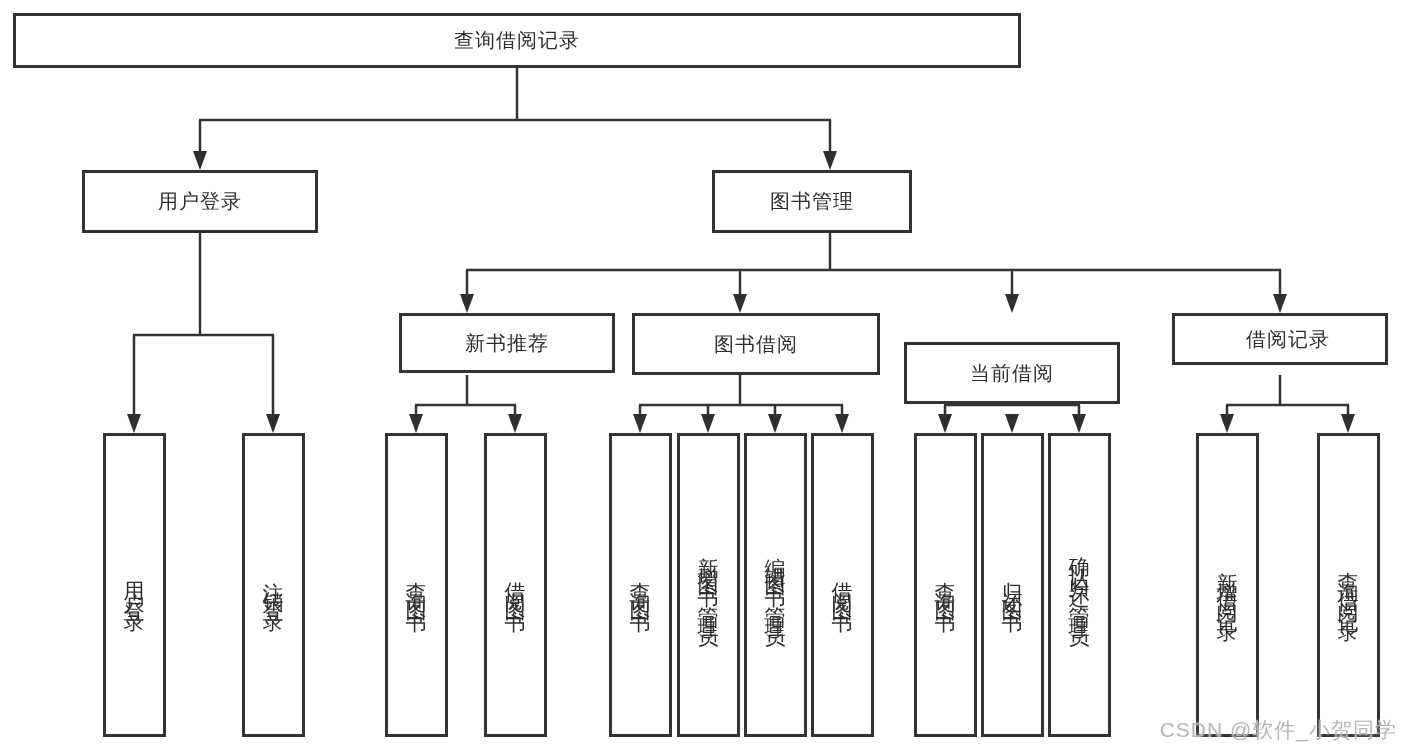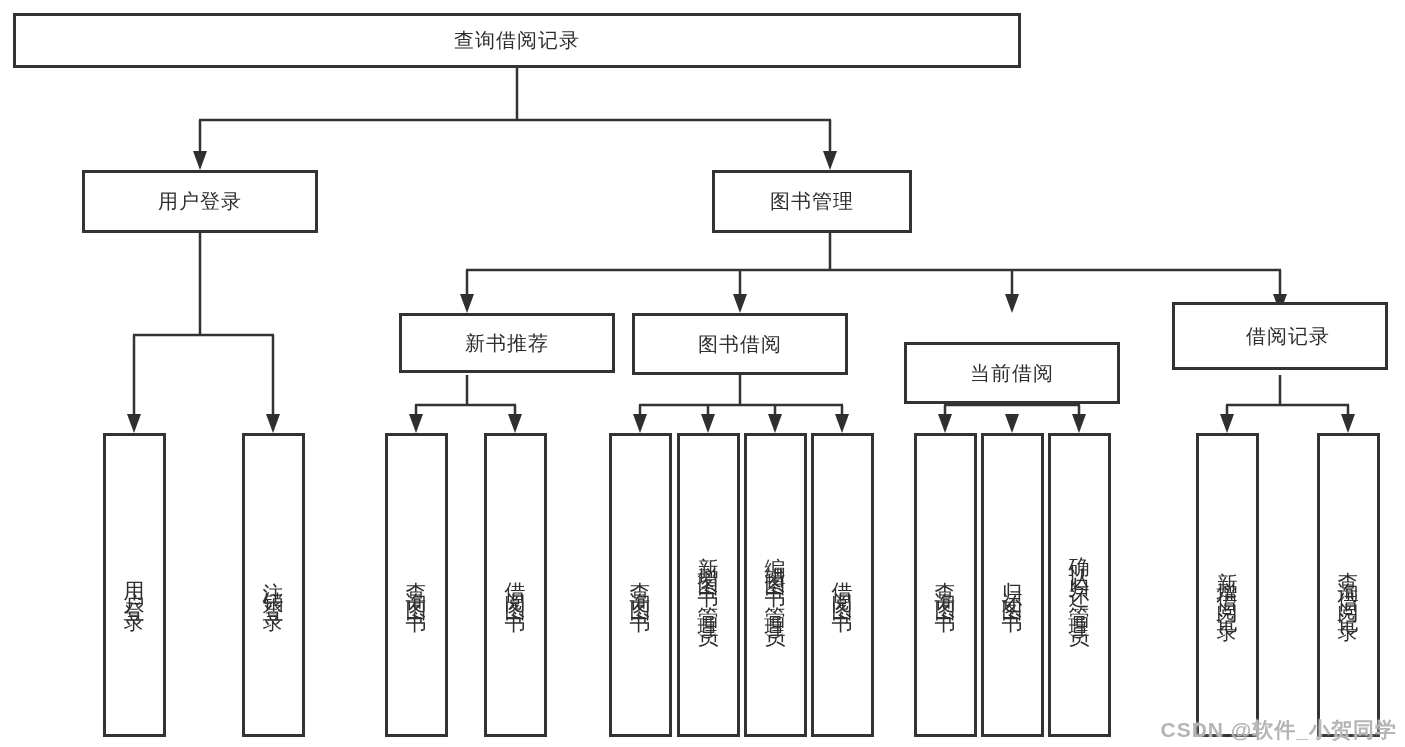--- a/index.html
+++ b/index.html
@@ -39,21 +39,20 @@
     white-space: nowrap;
   }
   .watermark {
     position: absolute;
     right: 8px;
     bottom: 3px;
     font-size: 21px;
     color: #b5b5b5;
     letter-spacing: 1px;
     text-shadow: 0 0 3px rgba(255,255,255,0.9);
-    font-weight: bold;
   }
 </style>
 </head>
 <body>
 
 <div id="stage">
 
   <svg id="wires" viewBox="0 0 1405 747" xmlns="http://www.w3.org/2000/svg">
     <defs>
       <path id="ah" d="M-7,-19 L7,-19 L0,0 Z" fill="#2f2f2f"></path>
@@ -104,27 +103,27 @@
   <div class="box h-box" style="left:82px; top:170px; width:236px; height:63px;">
     <span>用户登录</span>
   </div>
   <div class="box h-box" style="left:712px; top:170px; width:200px; height:63px;">
     <span>图书管理</span>
   </div>
 
   <div class="box h-box" style="left:359px; top:313px; width:216px; height:60px;margin-left:40px;">
     <span>新书推荐</span>
   </div>
-  <div class="box h-box" style="left:632px; top:313px; width:216px; height:62px;">
+  <div class="box h-box" style="left:632px; top:313px; width:248px; height:62px;">
     <span>图书借阅</span>
   </div>
   <div class="box h-box" style="left:904px; top:313px; width:216px; height:62px;margin-top:29px;">
     <span>当前借阅</span>
   </div>
-  <div class="box h-box" style="left:1172px; top:302px; width:216px; height:68px;padding-left:16px;">
+  <div class="box h-box" style="left:1172px; top:313px; width:216px; height:52px;padding-left:16px;">
     <span>借阅记录</span>
   </div>
 
   <div class="box v-box" style="left:103px; top:433px; width:63px; height:304px;">
     <span class="v-label">用户登录</span>
   </div>
   <div class="box v-box" style="left:242px; top:433px; width:63px; height:304px;">
     <span class="v-label">注销登录</span>
   </div>
 

